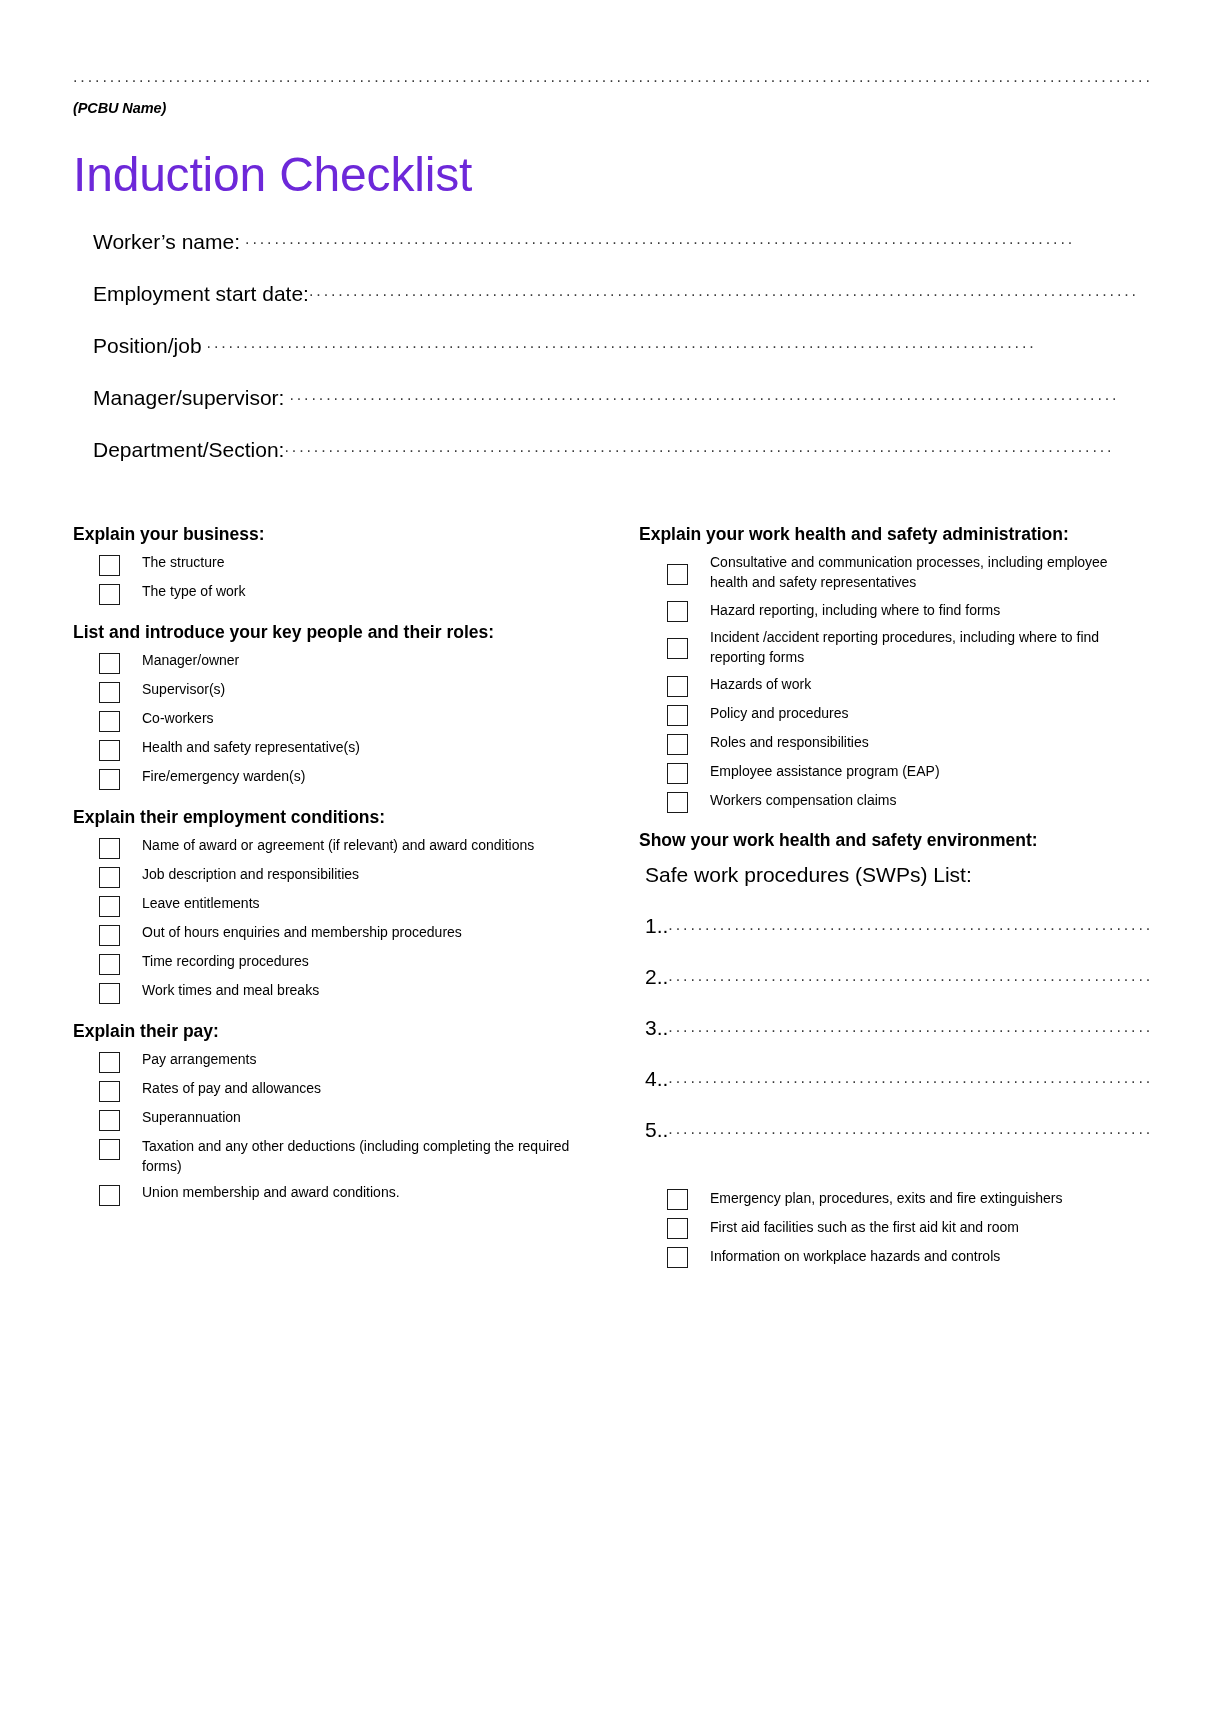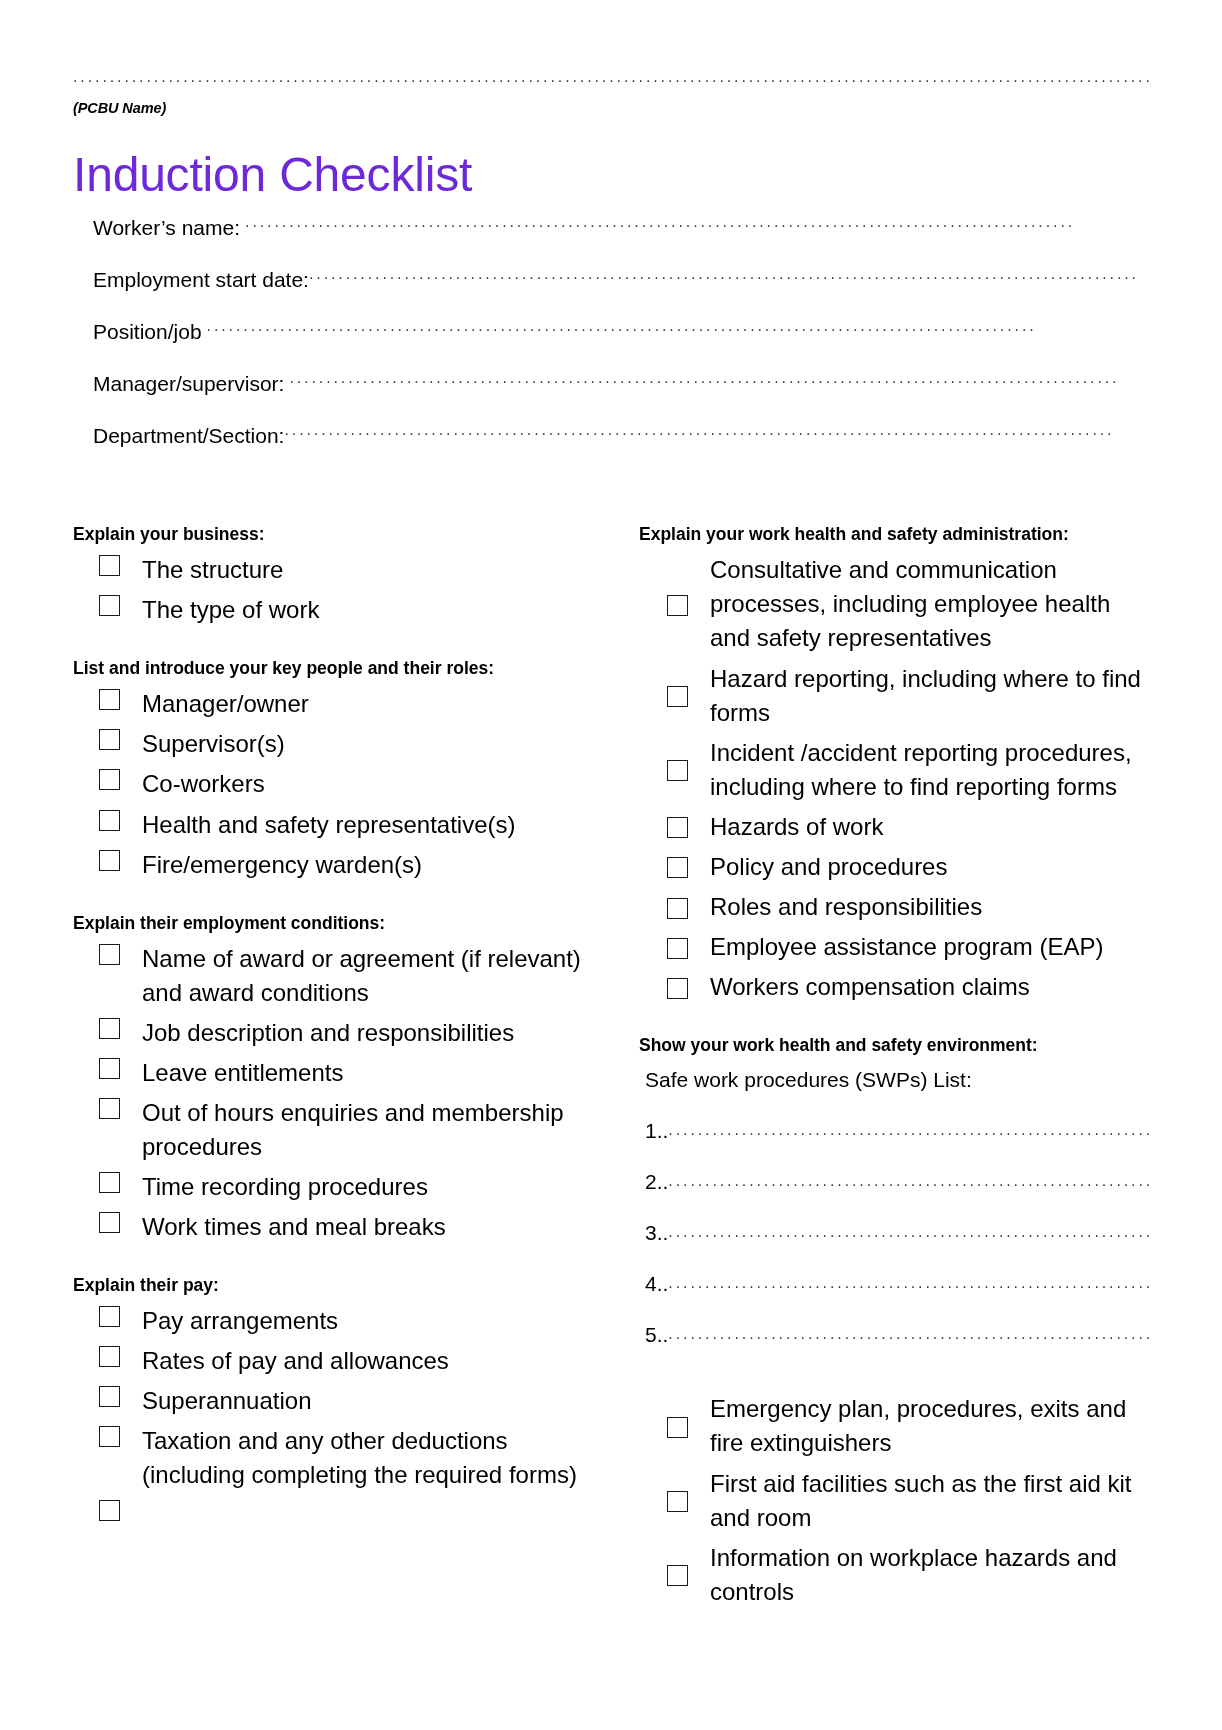--- a/index.html
+++ b/index.html
@@ -58,21 +58,21 @@
     margin: 34px 0 16px 0;
     letter-spacing: -0.2px;
   }
 
   
   .fields {
     margin-left: 20px;
   }
   .field-row {
     display: flex;
-    align-items: flex-start;
+    align-items: center;
     height: 52px;
   }
   .field-label {
     font-size: 21px;
     white-space: nowrap;
     flex: 0 0 auto;
   }
   .field-dots {
     flex: 1 1 auto;
     overflow: hidden;
@@ -103,40 +103,40 @@
     width: 510px;
     flex: 0 0 auto;
   }
 
   .group-head {
     font-size: 17.5px;
     font-weight: bold;
     margin: 0 0 7px 0;
     line-height: 1.25;
   }
-  .group-head.spaced { margin-top: 31px; }
+  .group-head.spaced { margin-top: 17px; }
 
   .check-item {
     display: flex;
     align-items: flex-start;
     margin: 0 0 6px 0;
     padding-left: 26px;
   }
   .check-item .box {
     flex: 0 0 auto;
     width: 21px;
     height: 21px;
     border: 1.6px solid #1a1a1a;
     background: #ffffff;
     box-sizing: border-box;
     margin-top: 2px;
   }
   .check-item .label {
     flex: 1 1 auto;
-    font-size: 24px;
+    font-size: 14px;
     line-height: 1.42;
     margin-left: 22px;
   }
   
   .col-right .check-item { padding-left: 28px; align-items: center; }
   .col-right .check-item .label { margin-left: 22px; }
 
   .plain-line {
     font-size: 21px;
     margin: 9px 0 0 6px;
@@ -280,20 +280,21 @@
         <div class="check-item">
           <span class="box"></span>
           <span class="label">Superannuation</span>
         </div>
         <div class="check-item">
           <span class="box"></span>
           <span class="label">Taxation and any other deductions (including completing the required forms)</span>
         </div>
         <div class="check-item">
           <span class="box"></span>
+          <span class="label">Union membership and award conditions.</span>
         </div>
       </div>
 
       <div class="col-gap"></div>
 
       <div class="col-right">
 
         <div class="group-head">Explain your work health and safety administration:</div>
         <div class="check-item">
           <span class="box"></span>

